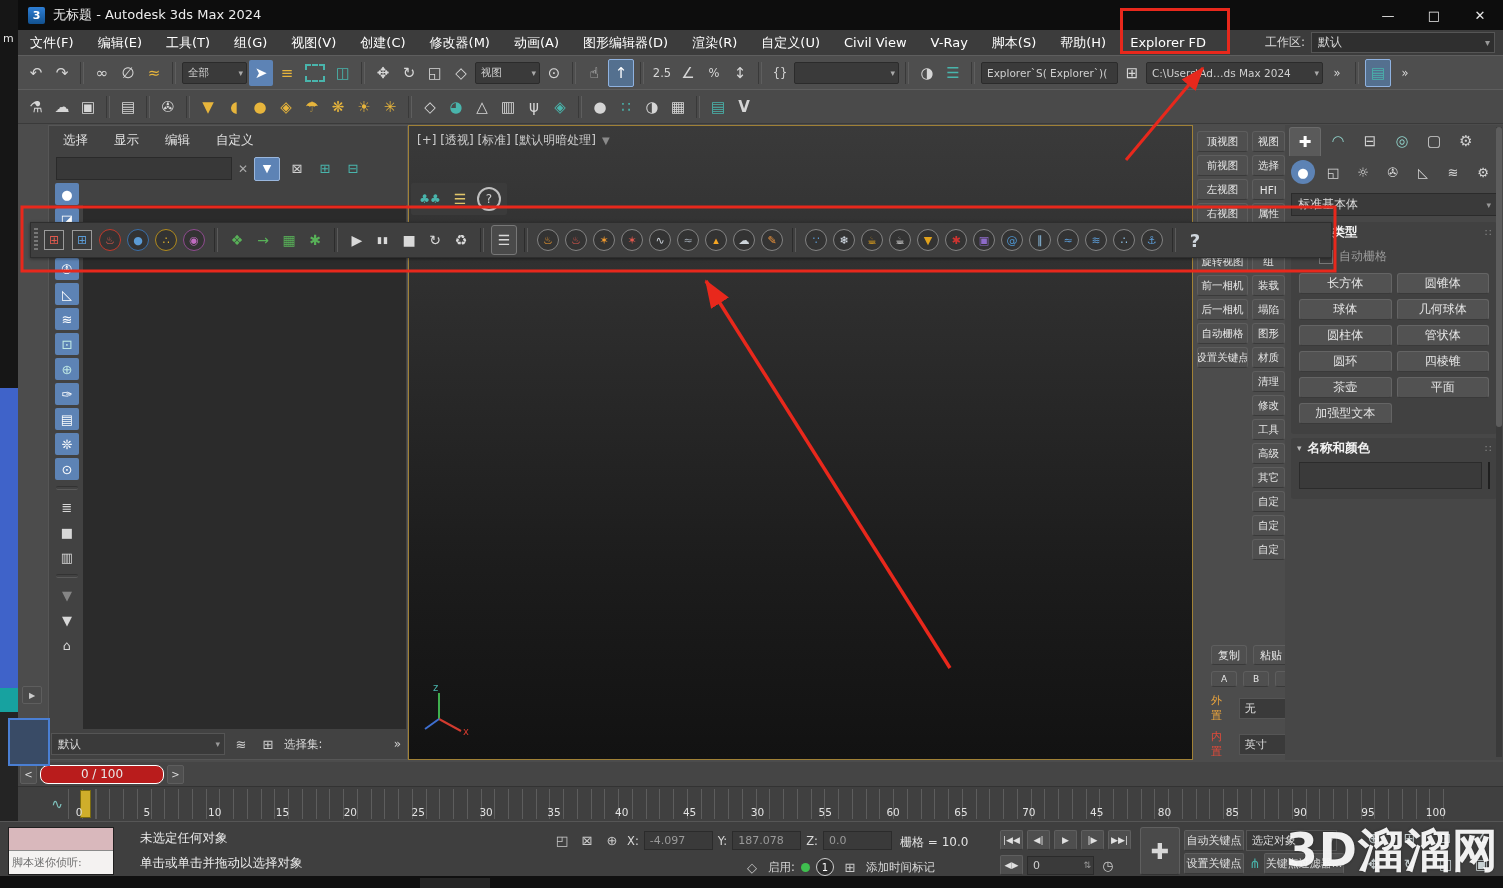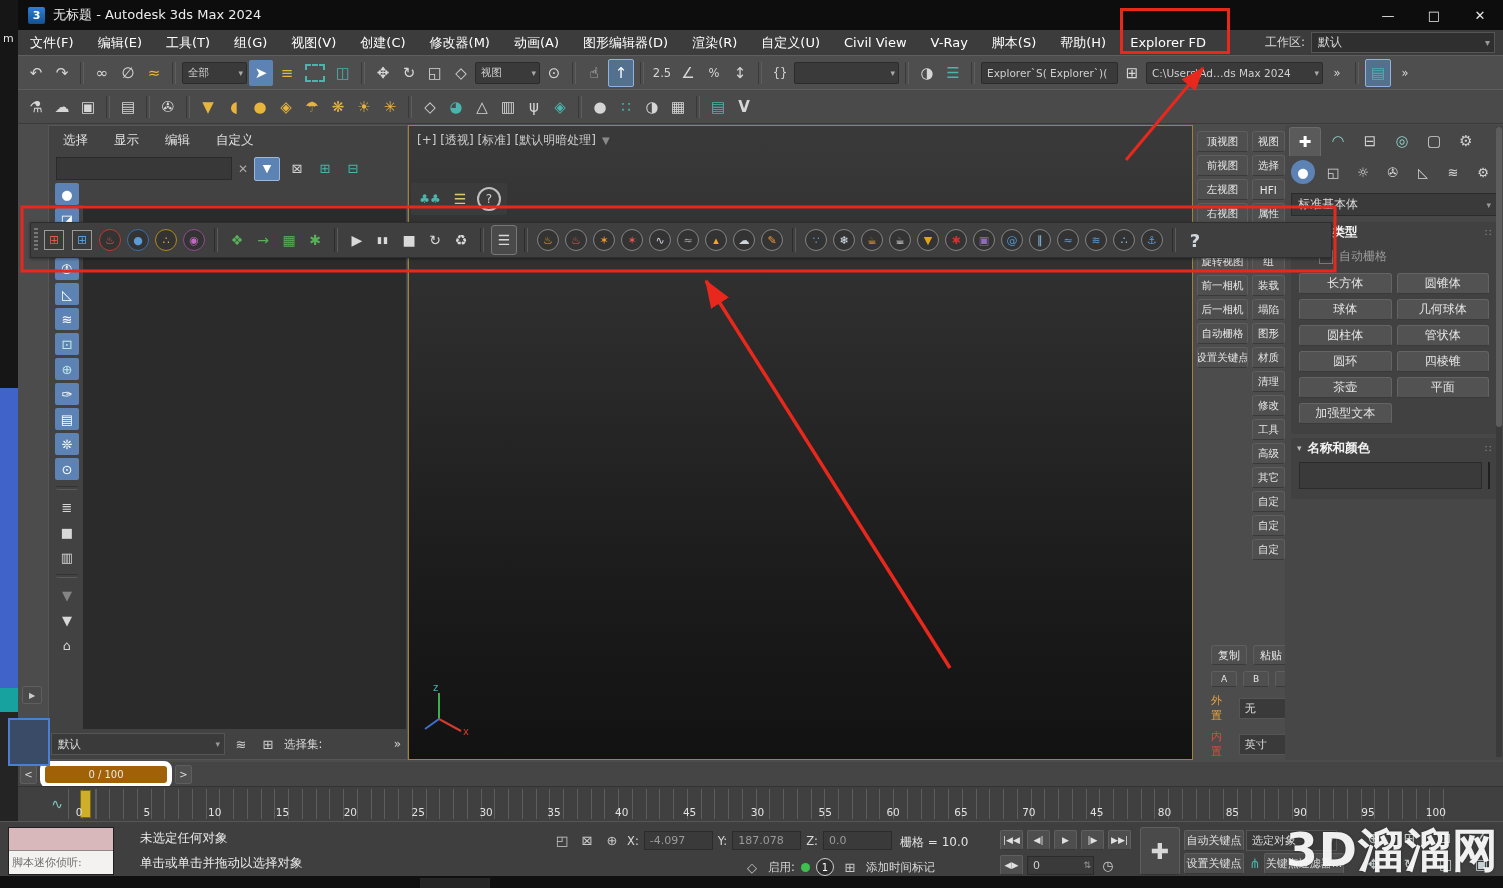--- a/index.html
+++ b/index.html
@@ -155,22 +155,22 @@
   .namecolor{display:flex;gap:6px;align-items:center;padding:4px 8px 10px;}
   .nc-input{flex:1;height:23px;background:#3a3a3a;border:1px solid #2b2b2b;}
   .nc-swatch{width:25px;height:25px;border:1px solid #1f1f1f;}
   .cp-scroll{position:absolute;right:1px;top:2px;width:6px;height:630px;background:#3a3a3a;}
   .cp-scroll .thumb{position:absolute;left:0;top:0;width:6px;height:300px;background:#5d5d5d;border-radius:3px;}
   
   .timerow{position:absolute;left:18px;top:762px;right:0;height:24px;background:#454545;
            display:flex;align-items:center;gap:3px;padding-left:2px;}
   .t-arrow{width:15px;height:17px;background:#4f4f4f;border:1px solid #5e5e5e;border-radius:2px;
            color:#ddd;font-size:10px;display:flex;align-items:center;justify-content:center;}
-  .t-slider{width:122px;height:17px;background:#a16207;border:5px solid #ffffff;border-radius:8px;
-            color:#e8e8e8;font-size:10px;display:flex;align-items:center;justify-content:center;}
+  .t-slider{width:122px;height:17px;background:#b91c1c;border:1px solid #ffffff;border-radius:8px;
+            color:#e8e8e8;font-size:12px;display:flex;align-items:center;justify-content:center;}
   .trackbar{position:absolute;left:18px;top:786px;right:0;height:34px;background:#404040;
             border-top:1px solid #333;border-bottom:1px solid #2a2a2a;}
   .tb-curve{position:absolute;left:28px;top:6px;width:22px;height:22px;color:#7fc2bd;font-size:14px;
             display:flex;align-items:center;justify-content:center;}
   .ruler{position:absolute;left:50px;right:56px;top:2px;bottom:2px;
          background:repeating-linear-gradient(to right,#5d5d5d 0 1px,transparent 1px 13.75px);}
   .ruler-labels{position:absolute;left:0;right:0;bottom:1px;display:flex;justify-content:space-between;}
   .tick-label{font-size:10.5px;color:#e2e2e2;width:22px;text-align:center;}
   .playhead{position:absolute;left:12px;top:1px;width:9px;height:26px;background:#cfae2a;
             border:1px solid #7a6a10;}

